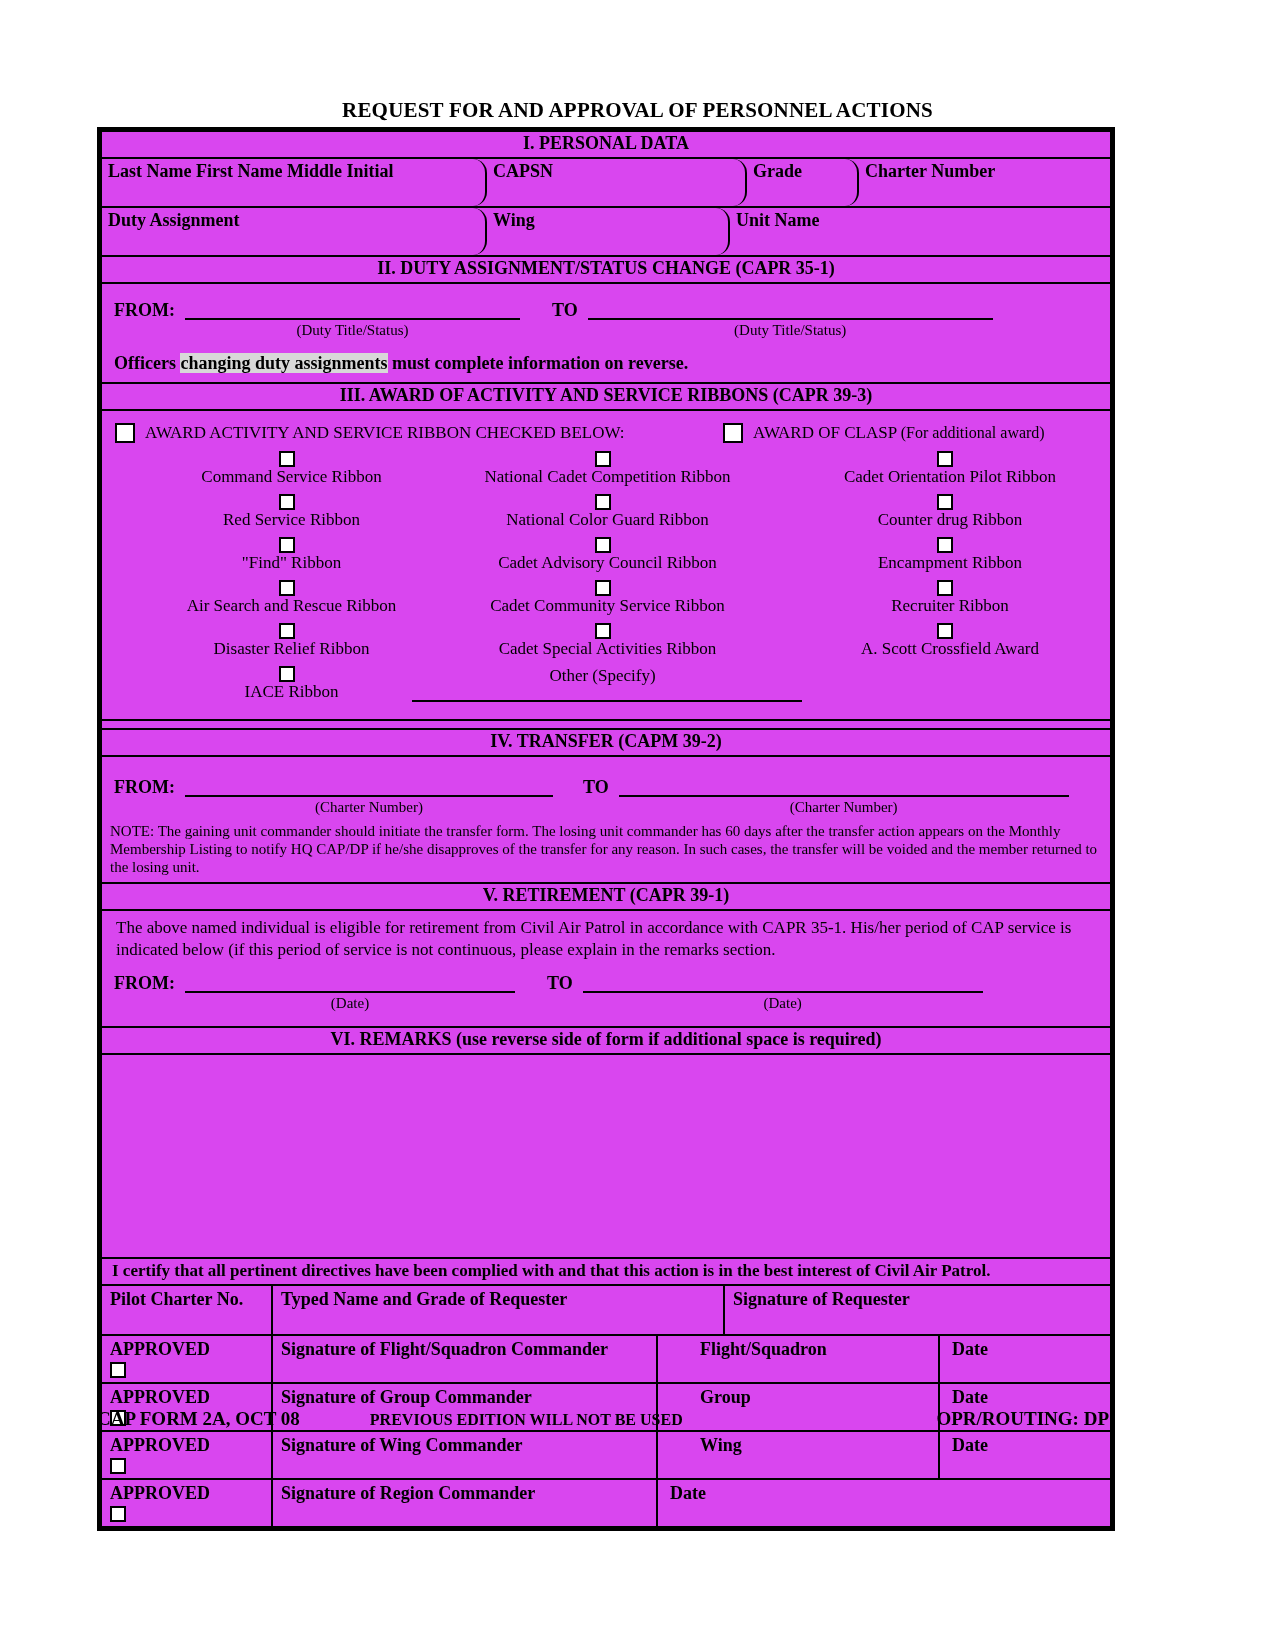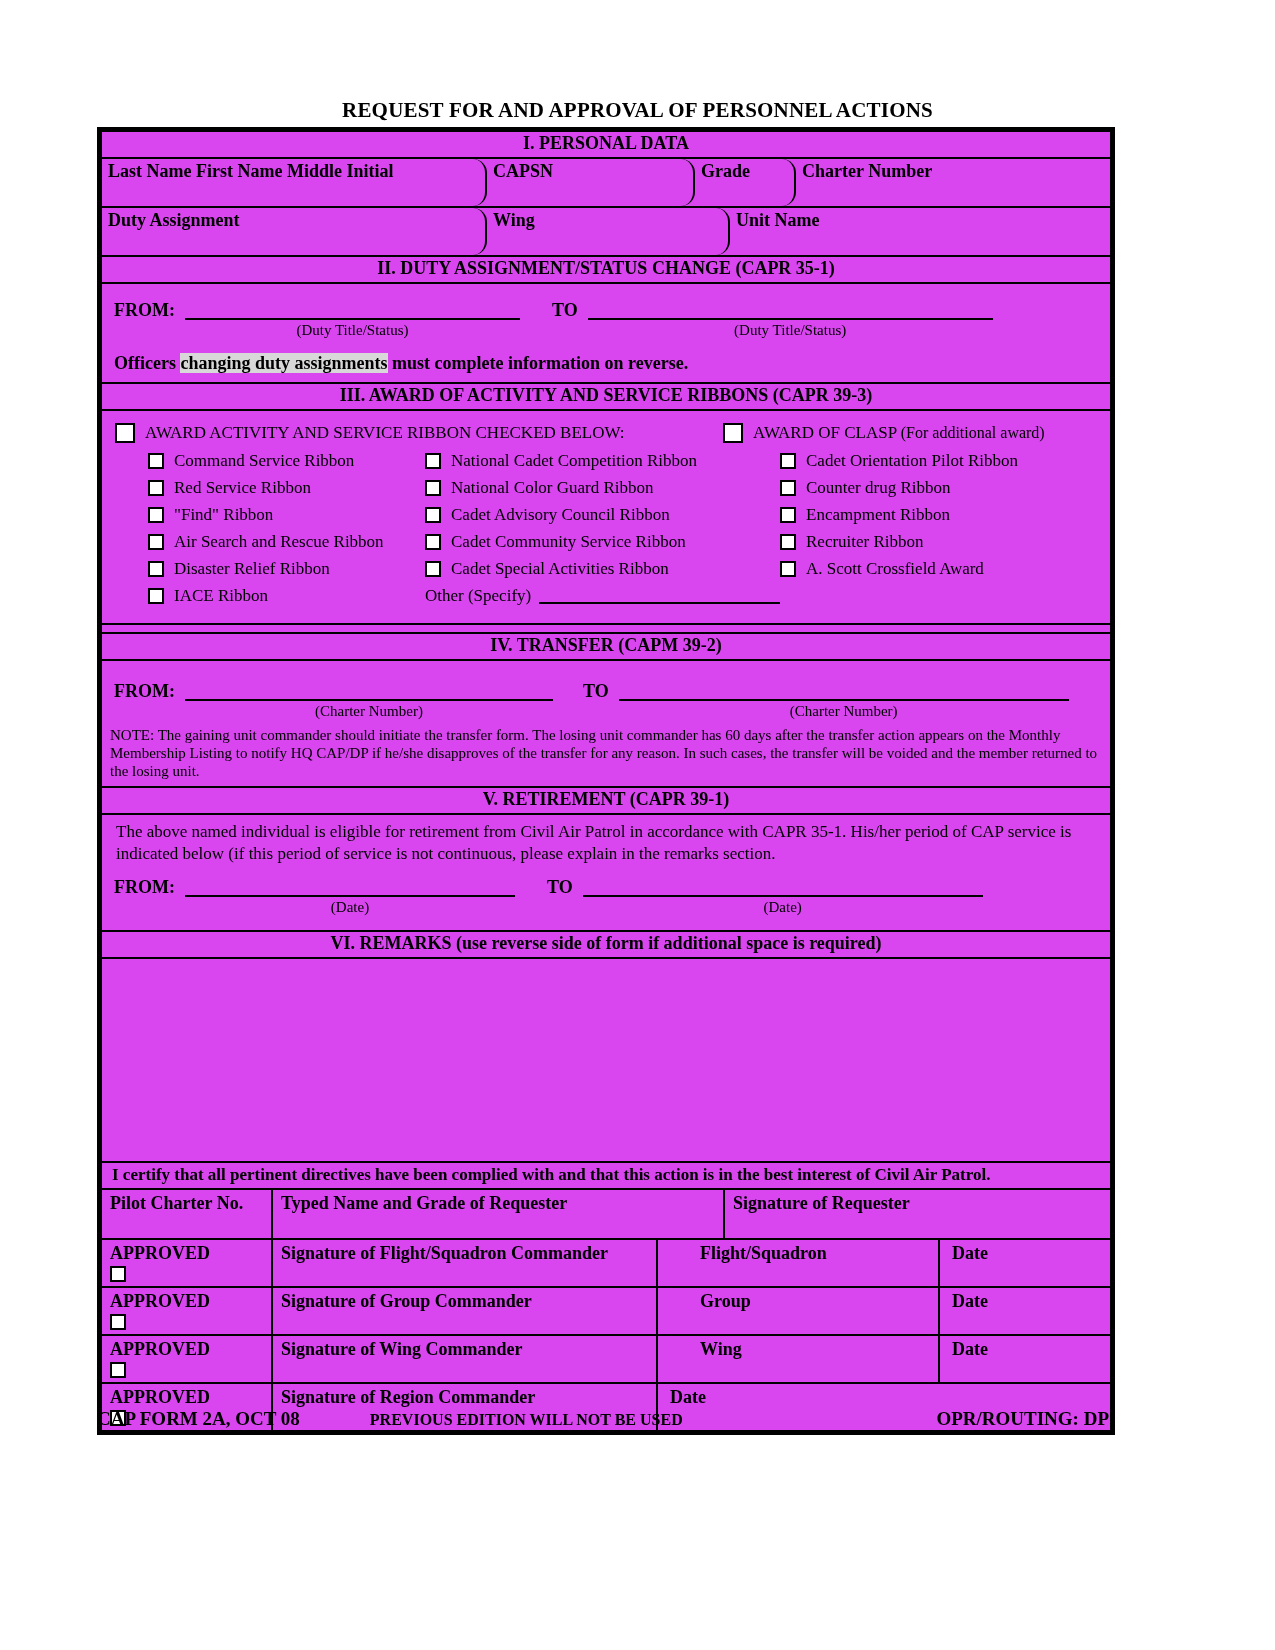--- a/index.html
+++ b/index.html
@@ -45,21 +45,21 @@
   .cb { display:inline-block; width:16px; height:16px; border:2px solid #000; background:#fff; flex:0 0 auto; }
   .cb.big { width:20px; height:20px; }
   .award-row { display:flex; align-items:center; margin-bottom:8px; }
   .award-label { font-size:17px; margin-left:10px; }
   .award-label.first { width:578px; }
   .clasp-note { font-size:16px; }
   .cb-grid { display:flex; margin-left:33px; margin-top:2px; }
   .cb-col1 { width:277px; }
   .cb-col2 { width:355px; }
   .cb-col3 { flex:1; }
-  .cb-item { display:flex; align-items:center; margin-bottom:7px; white-space:nowrap; }
+  .cb-item { display:flex; align-items:center; margin-bottom:7px; white-space:nowrap;flex-direction:column; }
   .cb-label { font-size:17px; margin-left:10px; }
   .other-label { font-size:17px; }
   .other-blank { display:inline-block; width:390px; border-bottom:2px solid #000; height:16px; margin-left:8px; }
 
   
   .sec4-content .fromto { padding-top:20px; }
   .transfer-note { font-size:15px; line-height:1.2; padding:6px 10px 6px 8px; }
 
   
   .retire-body { font-size:17px; line-height:1.3; padding:6px 12px 0 14px; }
@@ -100,24 +100,24 @@
 
 <div class="page-title">REQUEST FOR AND APPROVAL OF PERSONNEL ACTIONS</div>
 
 <div class="form-box">
 
   <div class="sec-header first">I. PERSONAL DATA</div>
   <div class="pd-row r1">
     <div class="pd-cell" style="width:385px">
       <span class="pd-label">Last Name  First Name  Middle Initial</span>
     </div>
-    <div class="pd-cell" style="width:208px">
+    <div class="pd-cell" style="width:260px">
       <span class="pd-label">CAPSN</span>
     </div>
-    <div class="pd-cell" style="width:101px">
+    <div class="pd-cell" style="width:112px">
       <span class="pd-label">Grade</span>
     </div>
     <div class="pd-cell" style="flex:1">
       <span class="pd-label">Charter Number</span>
     </div>
   </div>
   <div class="pd-row">
     <div class="pd-cell" style="width:385px">
       <span class="pd-label">Duty Assignment</span>
     </div>

